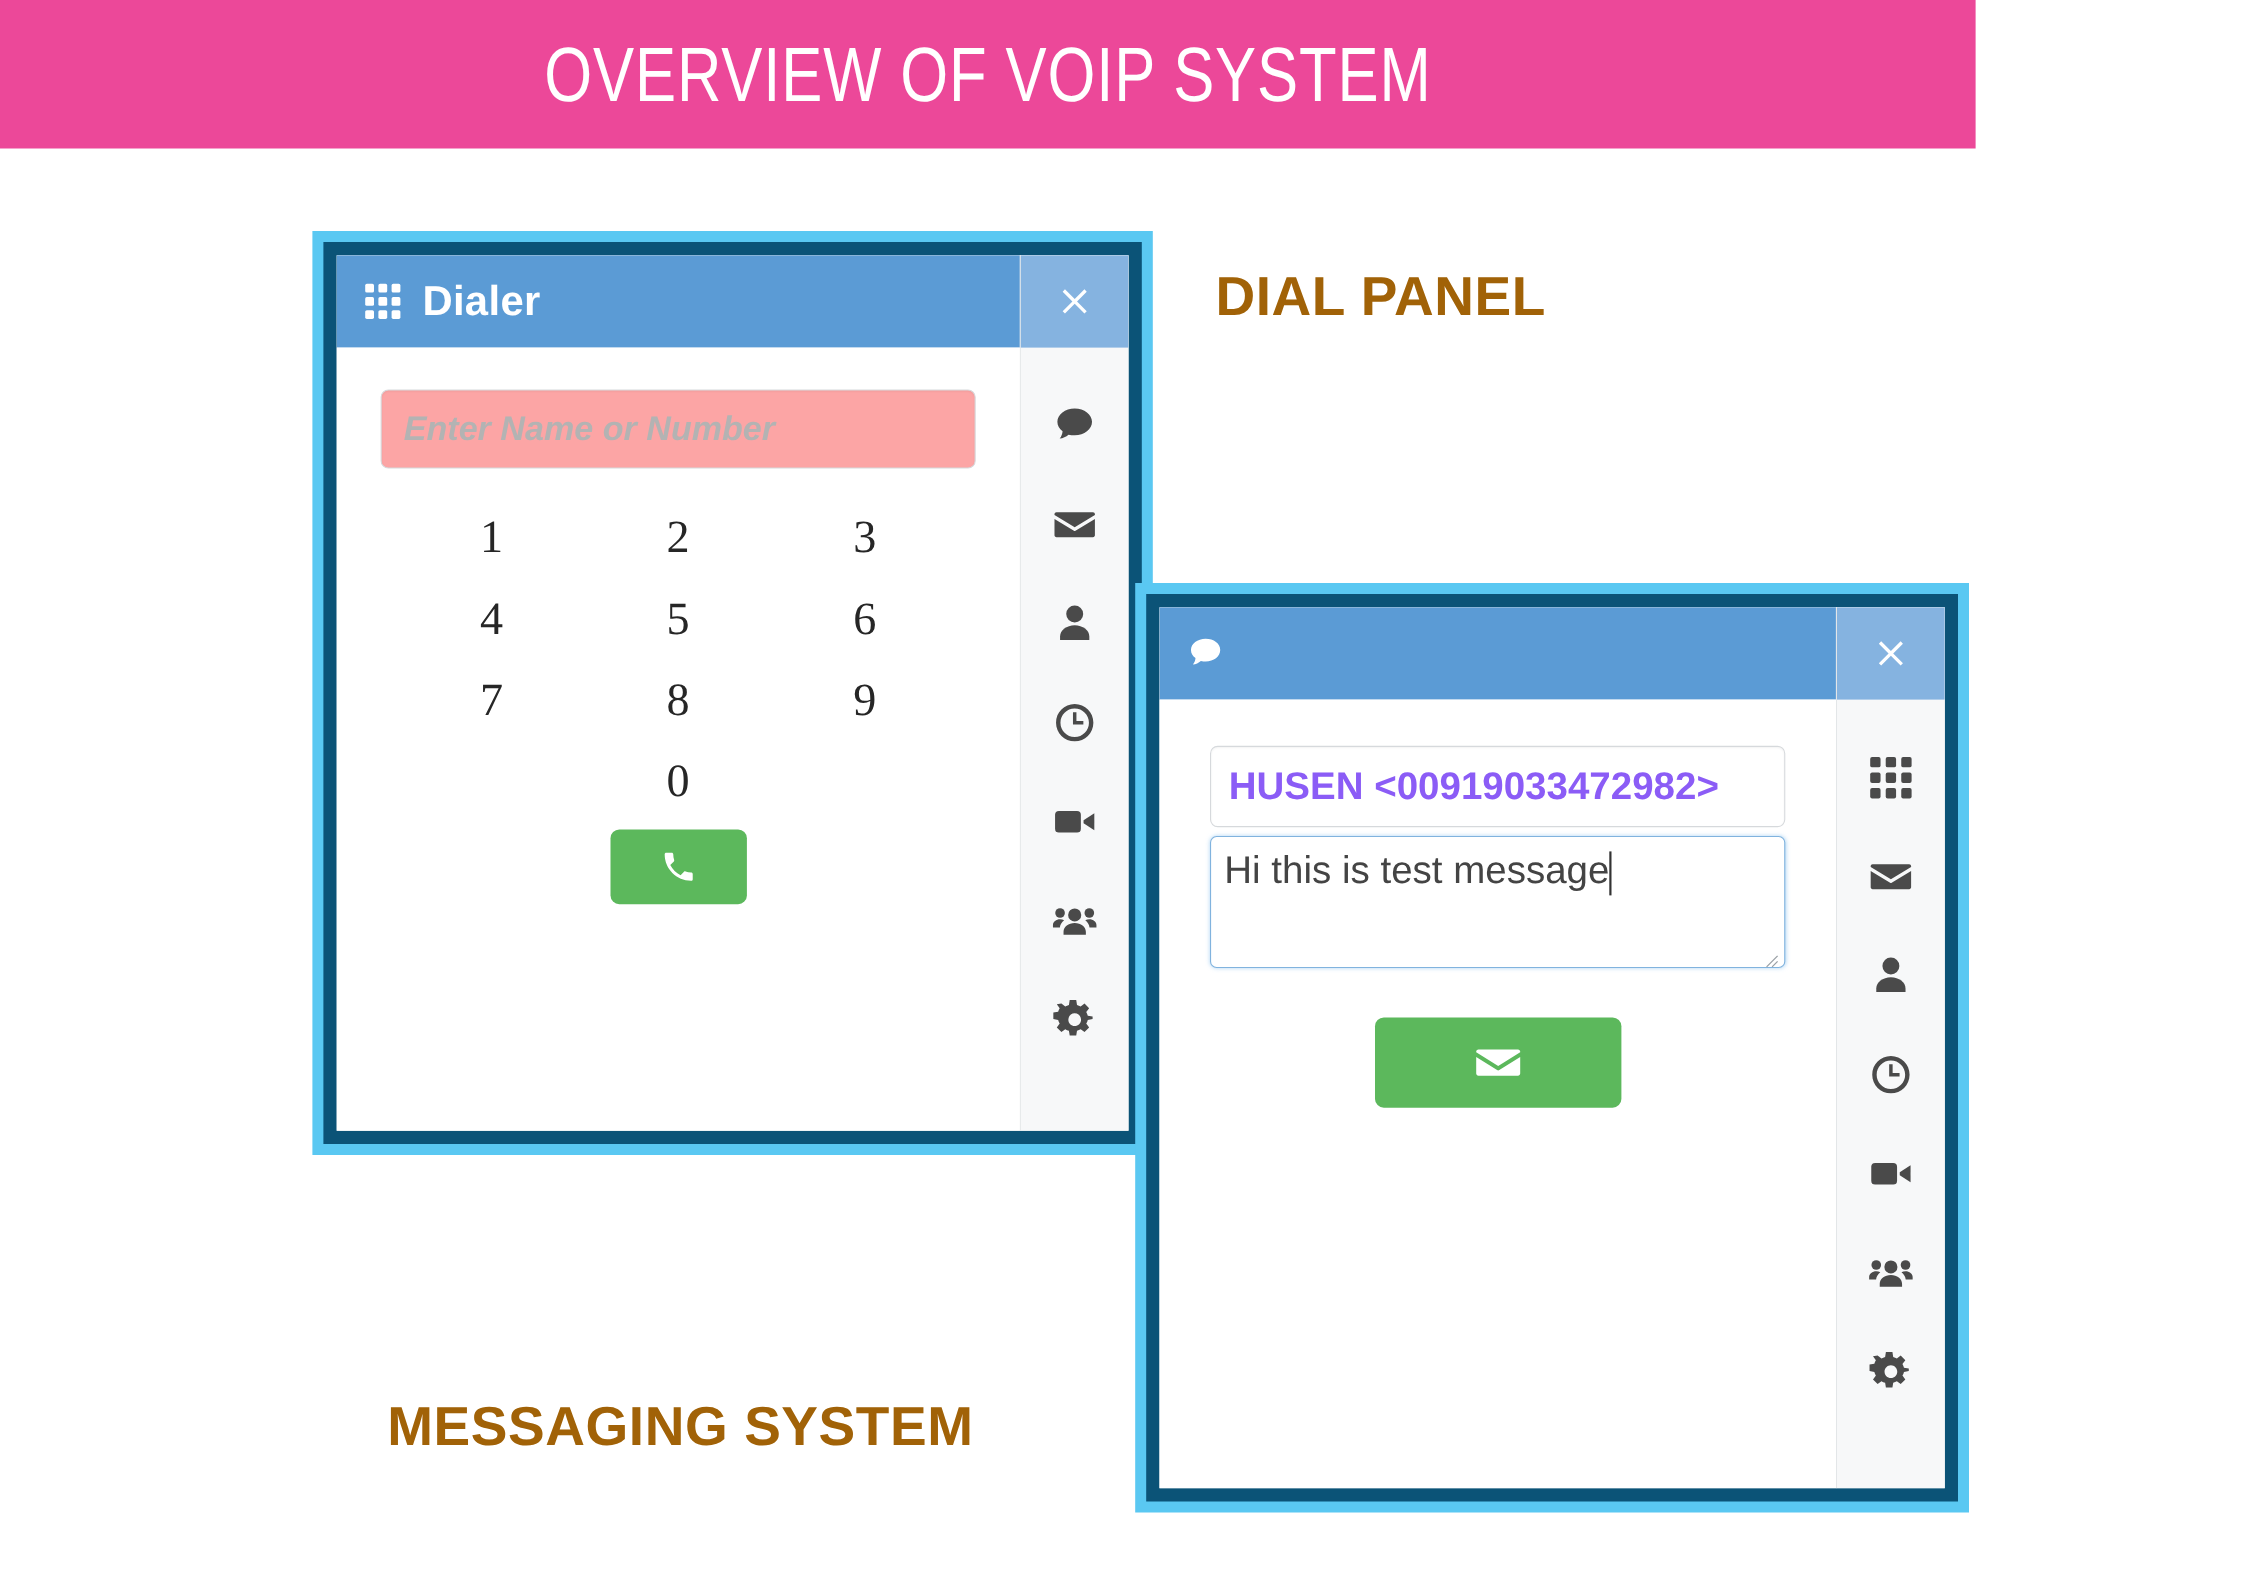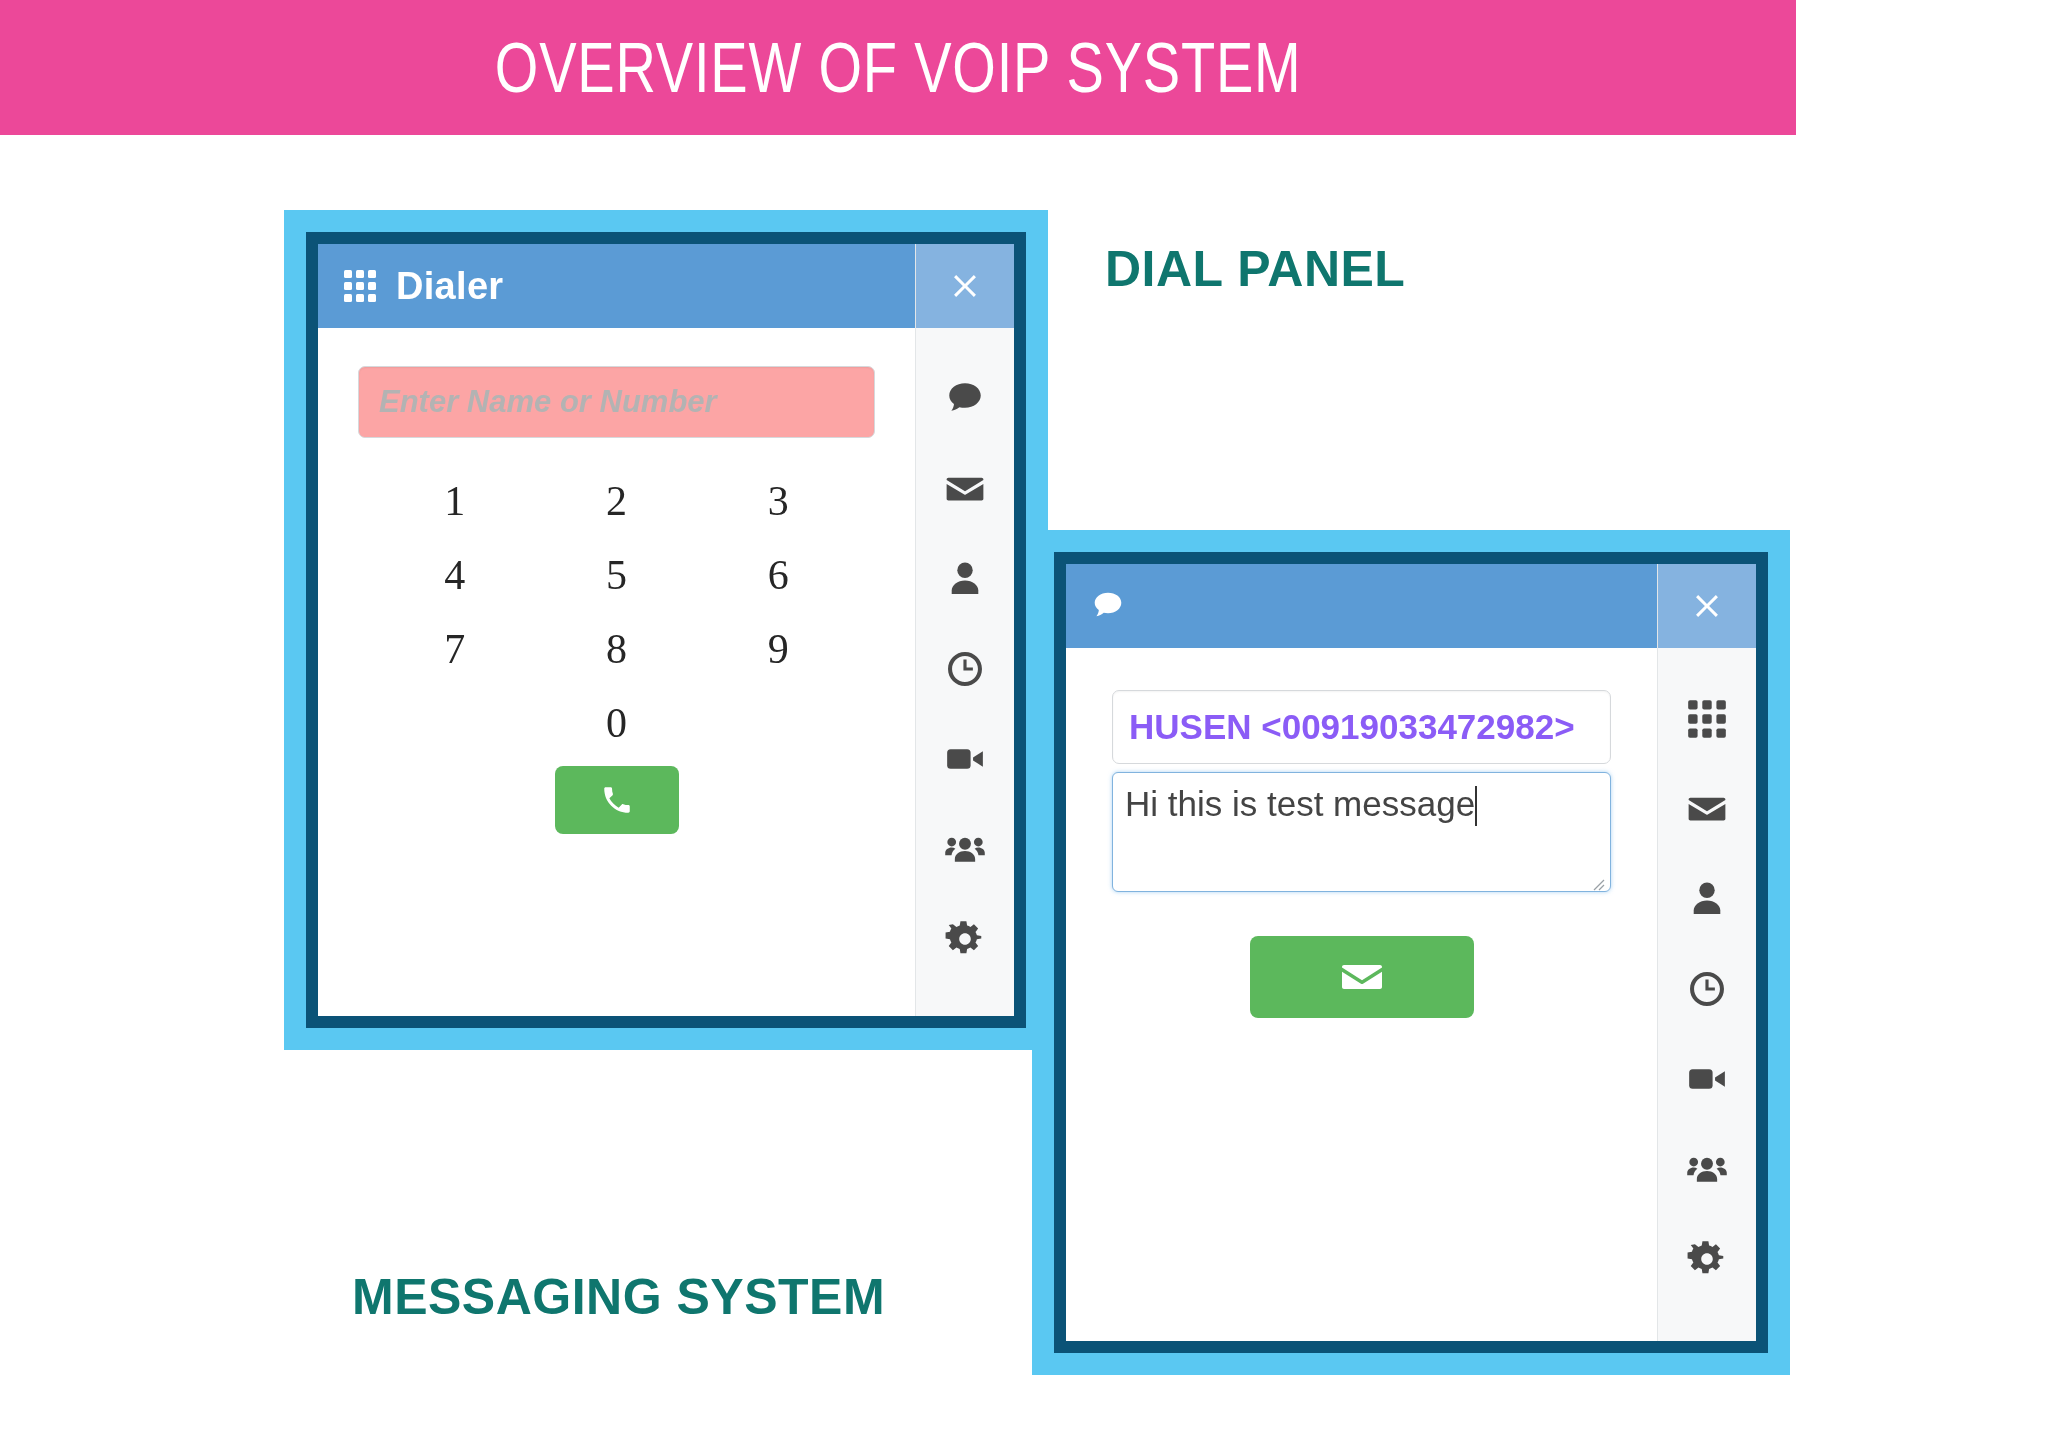--- a/index.html
+++ b/index.html
@@ -35,34 +35,34 @@
     font-weight: 400;
     letter-spacing: 1px;
     transform: scaleX(0.80);
     transform-origin: center;
     white-space: nowrap;
   }
 
   
   .callout {
     position: absolute;
-    color: #0f766e;
+    color: #a16207;
     font-weight: bold;
     font-size: 50px;
     letter-spacing: 0.5px;
     white-space: nowrap;
   }
   #callout-dial-panel { left: 1105px; top: 240px; }
   #callout-messaging-service { left: 352px; top: 1268px; }
 
   
   .win-frame {
     position: absolute;
     background: #5ac8f2;      
-    padding: 22px;
+    padding: 10px;
     box-sizing: border-box;
   }
   .win-frame-inner {
     background: #0b5377;      
     padding: 12px;
     height: 100%;
     box-sizing: border-box;
   }
   .win-body {
     background: #ffffff;

